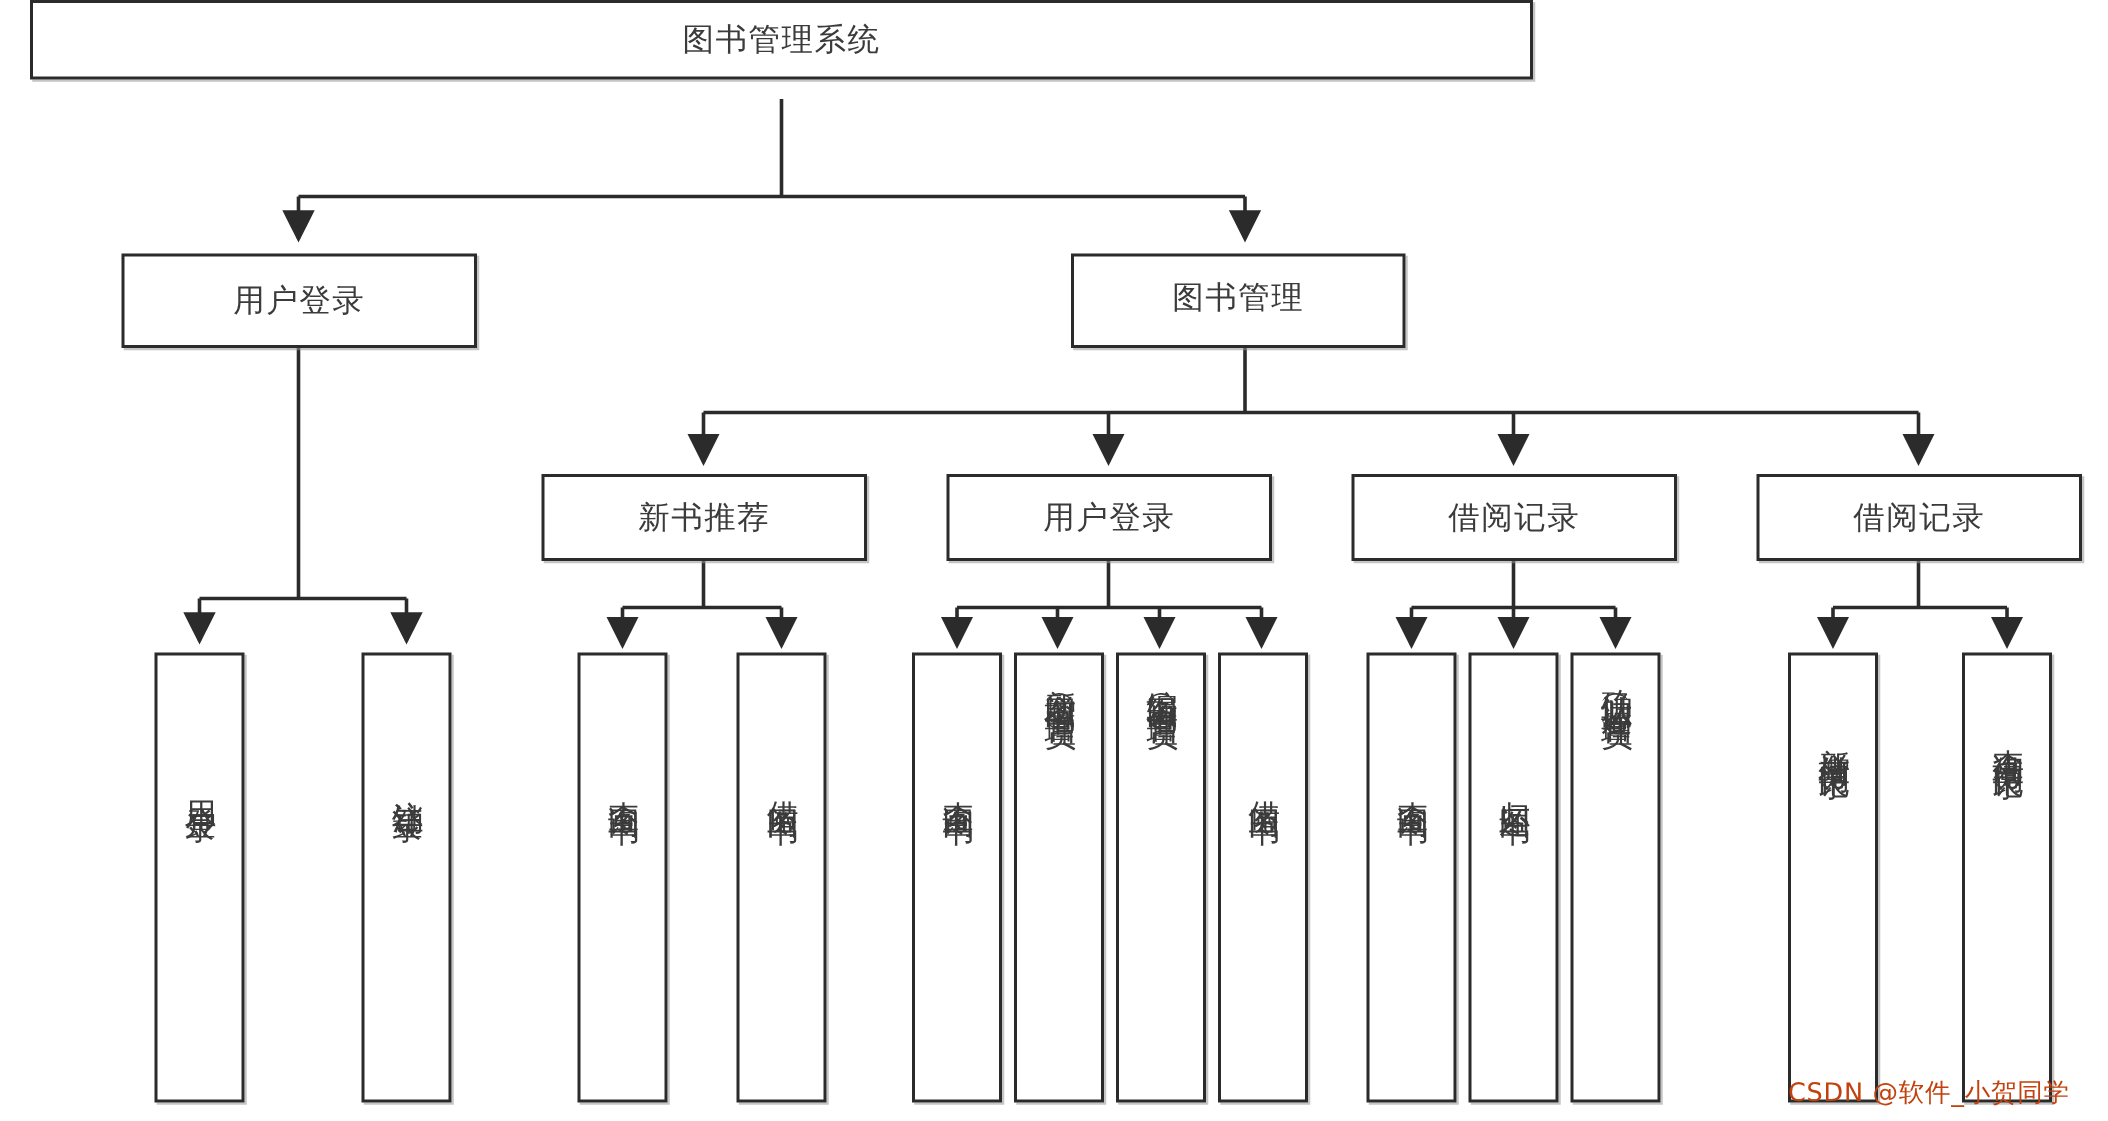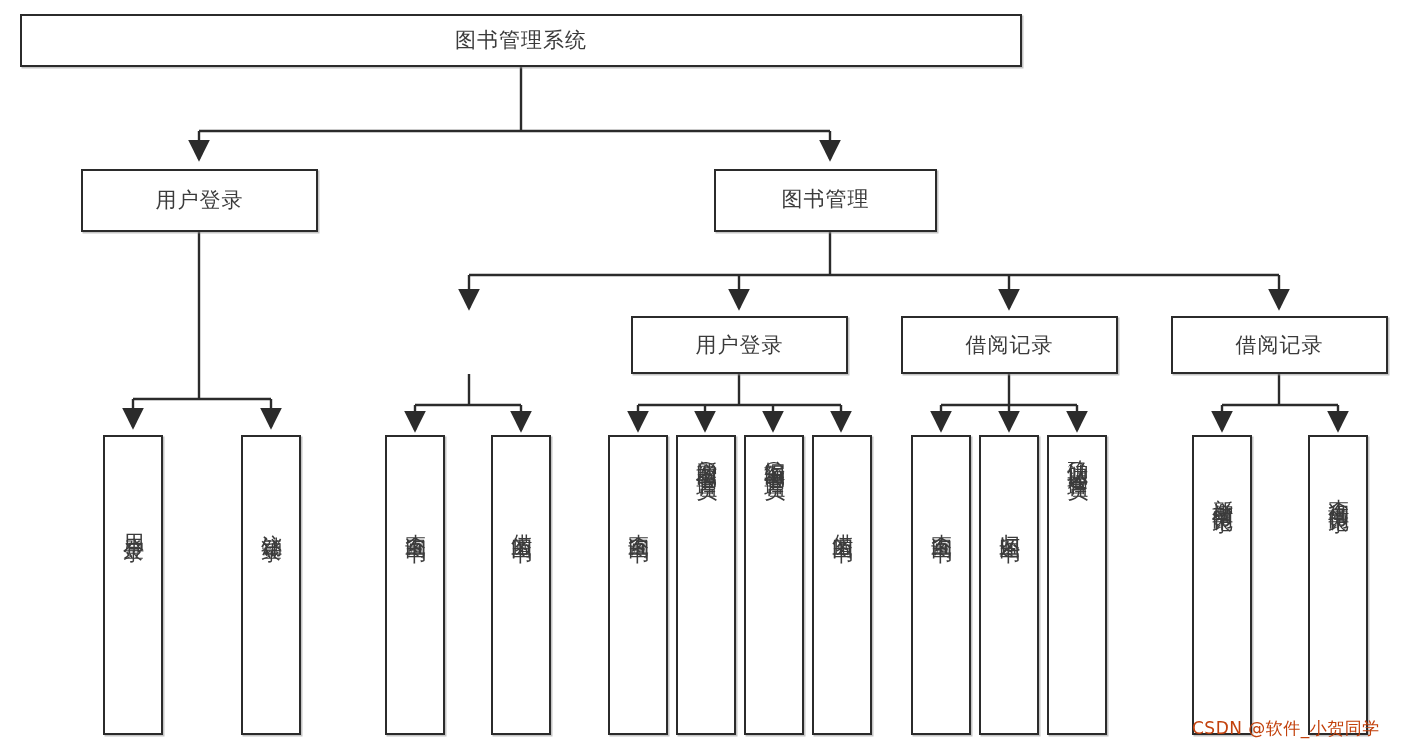--- a/index.html
+++ b/index.html
@@ -103,31 +103,34 @@
       <path d="M 1009 405 L 1009 430" marker-end="url(#arrow)"></path>
       <path d="M 1077 405 L 1077 430" marker-end="url(#arrow)"></path>
 
       <path d="M 1279 374 L 1279 405"></path>
       <path d="M 1222 405 L 1338 405"></path>
       <path d="M 1222 405 L 1222 430" marker-end="url(#arrow)"></path>
       <path d="M 1338 405 L 1338 430" marker-end="url(#arrow)"></path>
     </g>
   </svg>
 
-  <div class="node" style="left:20px;top:14px;width:1002px;height:53px;">
+  <div class="node" style="left:20px;top:0;width:1002px;height:53px;">
     <span class="lbl">图书管理系统</span>
   </div>
 
   <div class="node" style="left:81px;top:169px;width:237px;height:63px;">
     <span class="lbl">用户登录</span>
   </div>
   <div class="node" style="left:714px;top:169px;width:223px;height:63px;font-family:Liberation Mono, monospace;">
     <span class="lbl">图书管理</span>
   </div>
 
+  <div class="node" style="left:361px;top:316px;width:217px;height:58px;">
+    <span class="lbl">新书推荐</span>
+  </div>
   <div class="node" style="left:631px;top:316px;width:217px;height:58px;">
     <span class="lbl">用户登录</span>
   </div>
   <div class="node" style="left:901px;top:316px;width:217px;height:58px;">
     <span class="lbl">借阅记录</span>
   </div>
   <div class="node" style="left:1171px;top:316px;width:217px;height:58px;">
     <span class="lbl">借阅记录</span>
   </div>
 

